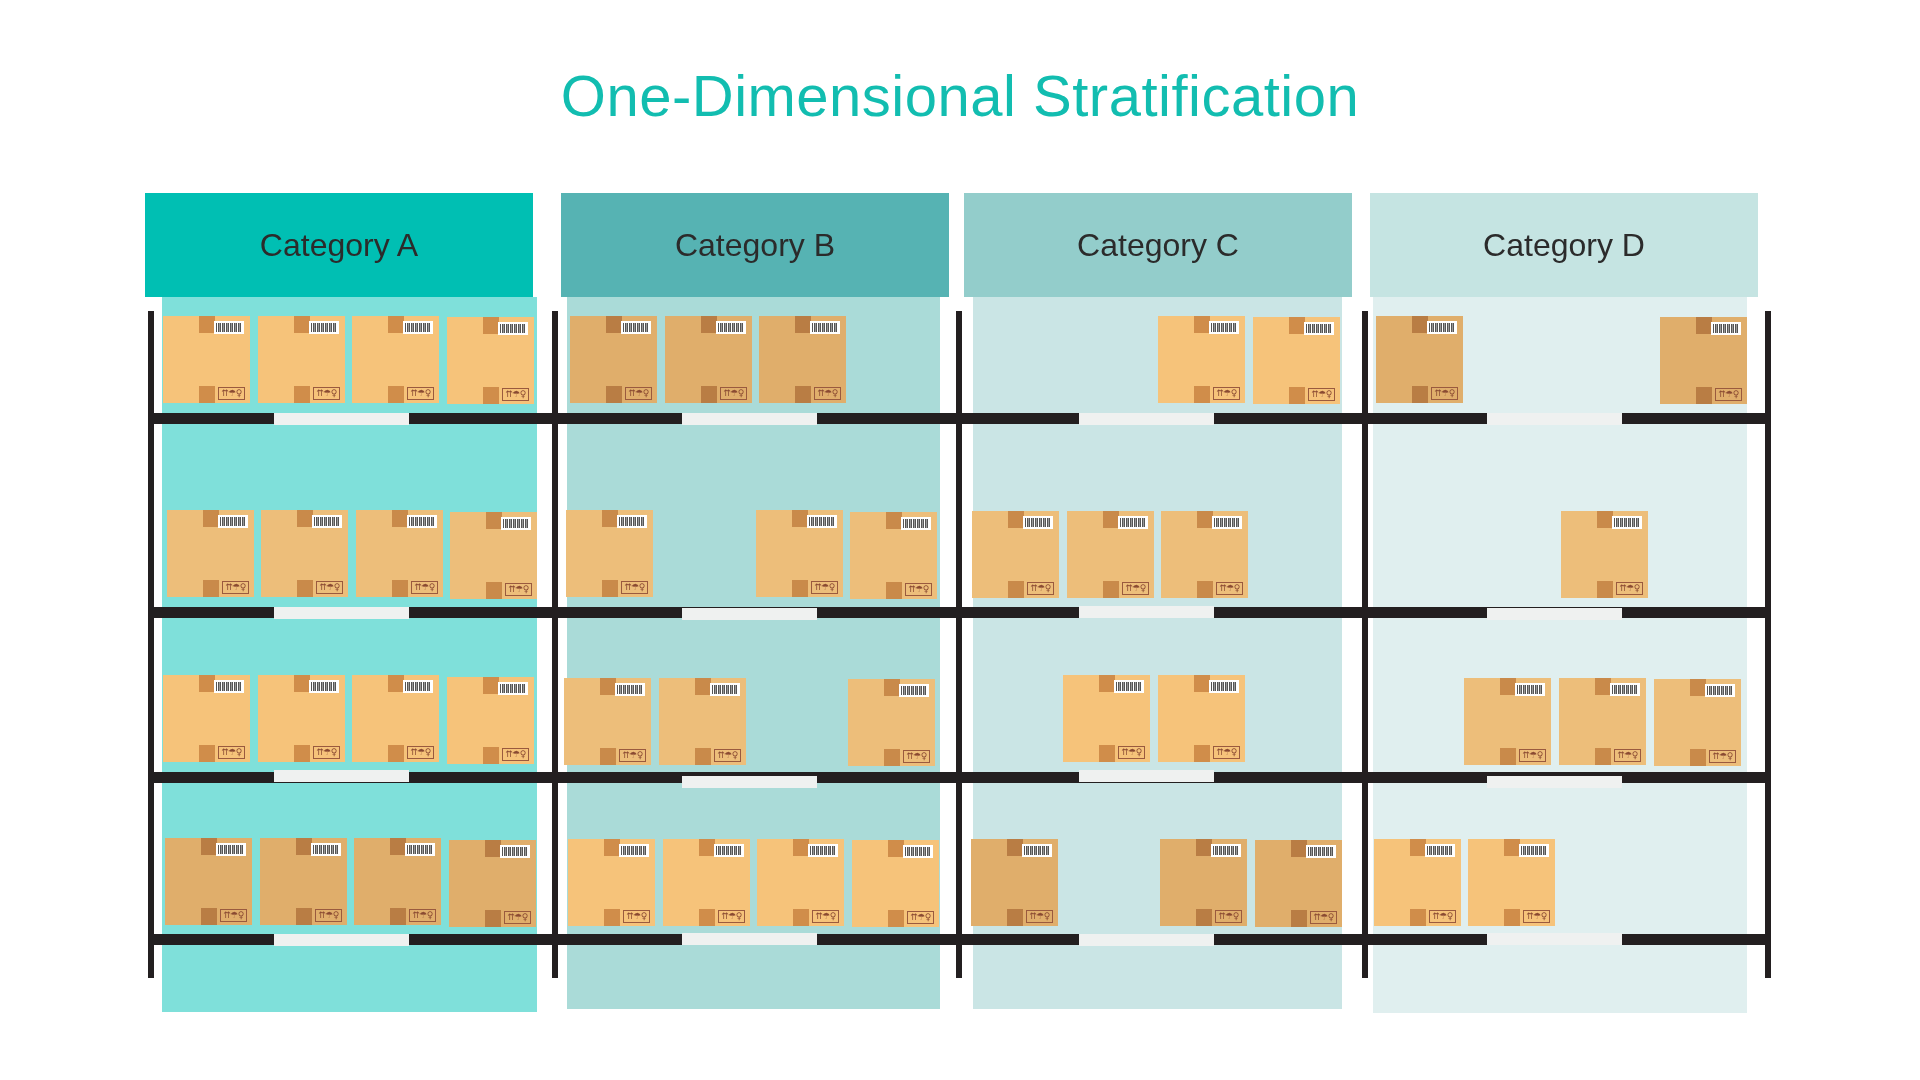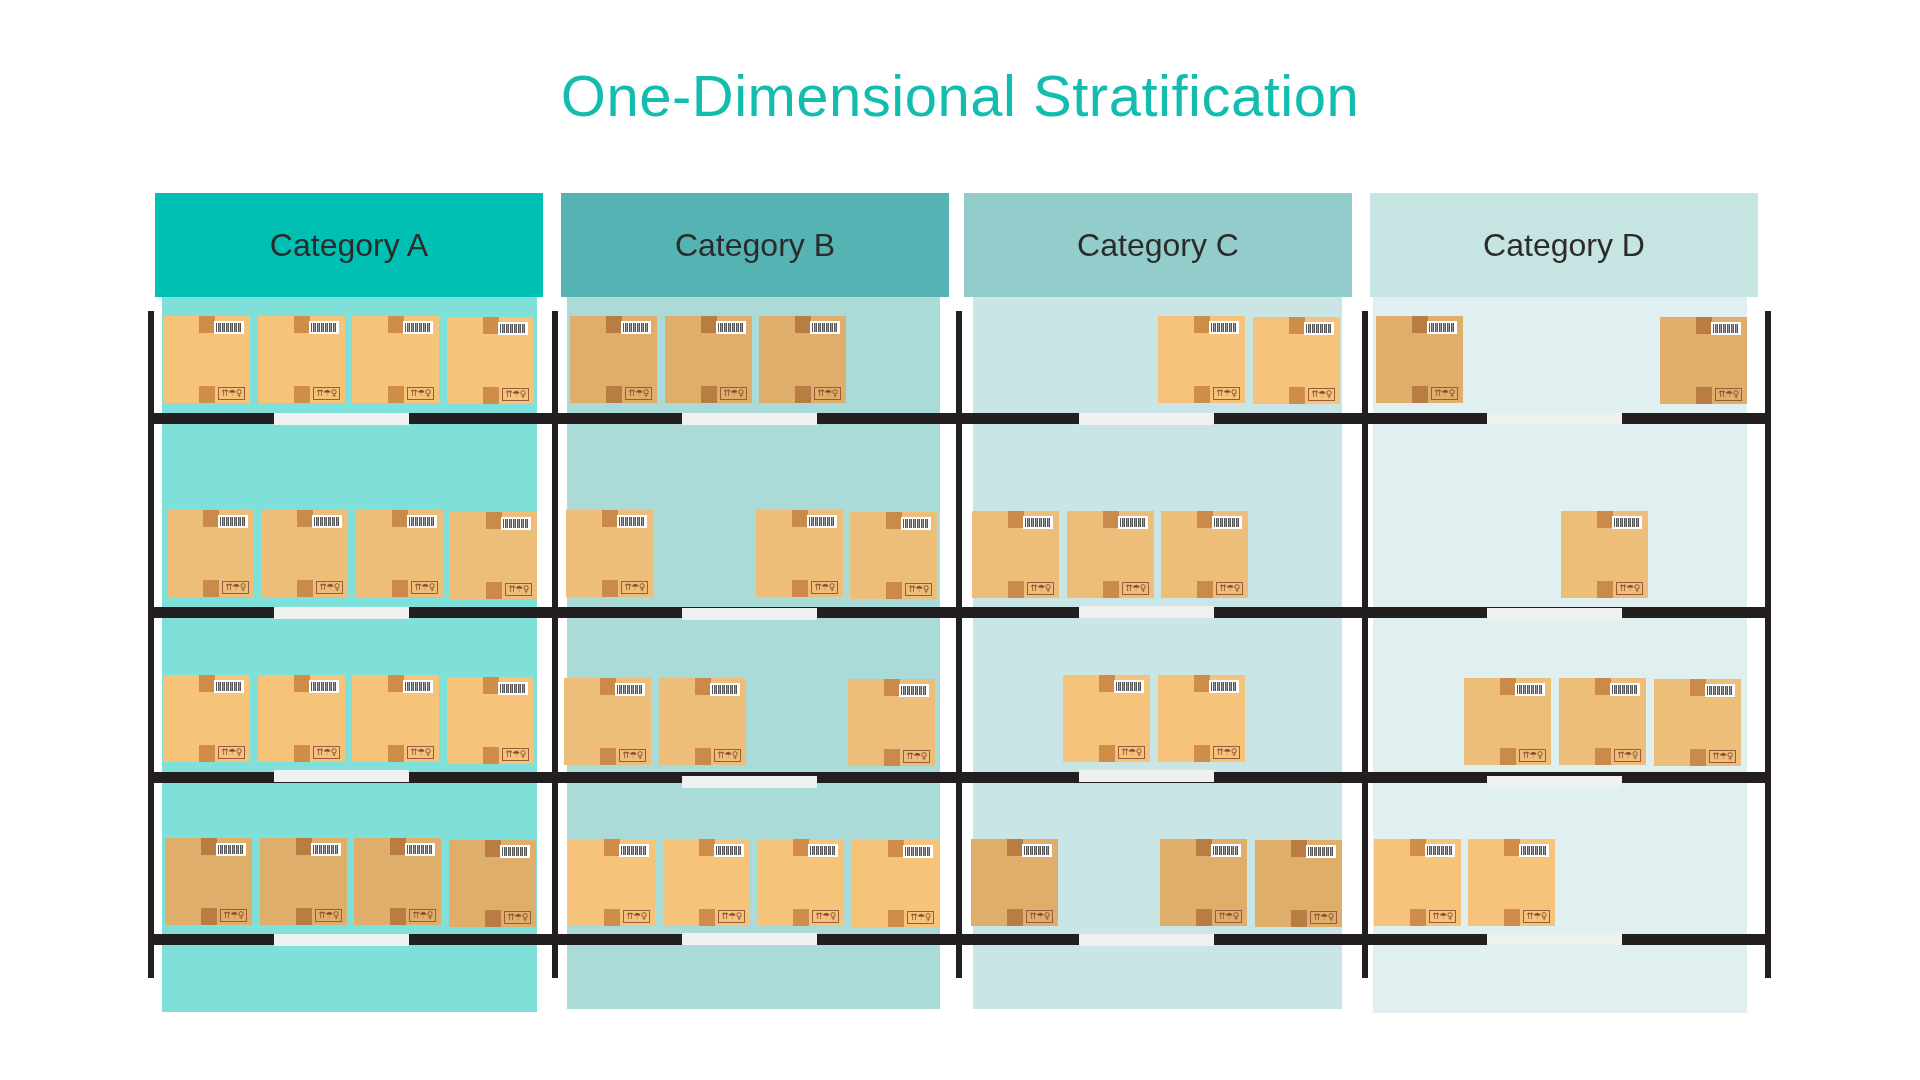--- a/index.html
+++ b/index.html
@@ -44,21 +44,21 @@
   .mid { background:#EDBE7A; }
   .mid .tape-top, .mid .tape-bot { background:#C98A4A; }
   .dark { background:#E0AE6B; }
   .dark .tape-top, .dark .tape-bot { background:#B97D44; }
 </style>
 </head>
 <body>
 
 <div class="title">One-Dimensional Stratification</div>
 
-<div class="header" style="left:155px;background:#00BFB3;">
+<div class="header" style="left:145px;background:#00BFB3;">
     <span>Category A</span>
   </div>
 <div class="header" style="left:561px;background:#56B3B3;">
     <span>Category B</span>
   </div>
 <div class="header" style="left:964px;background:#93CDCB;">
     <span>Category C</span>
   </div>
 <div class="header" style="left:1370px;background:#C5E4E2;">
     <span>Category D</span>

